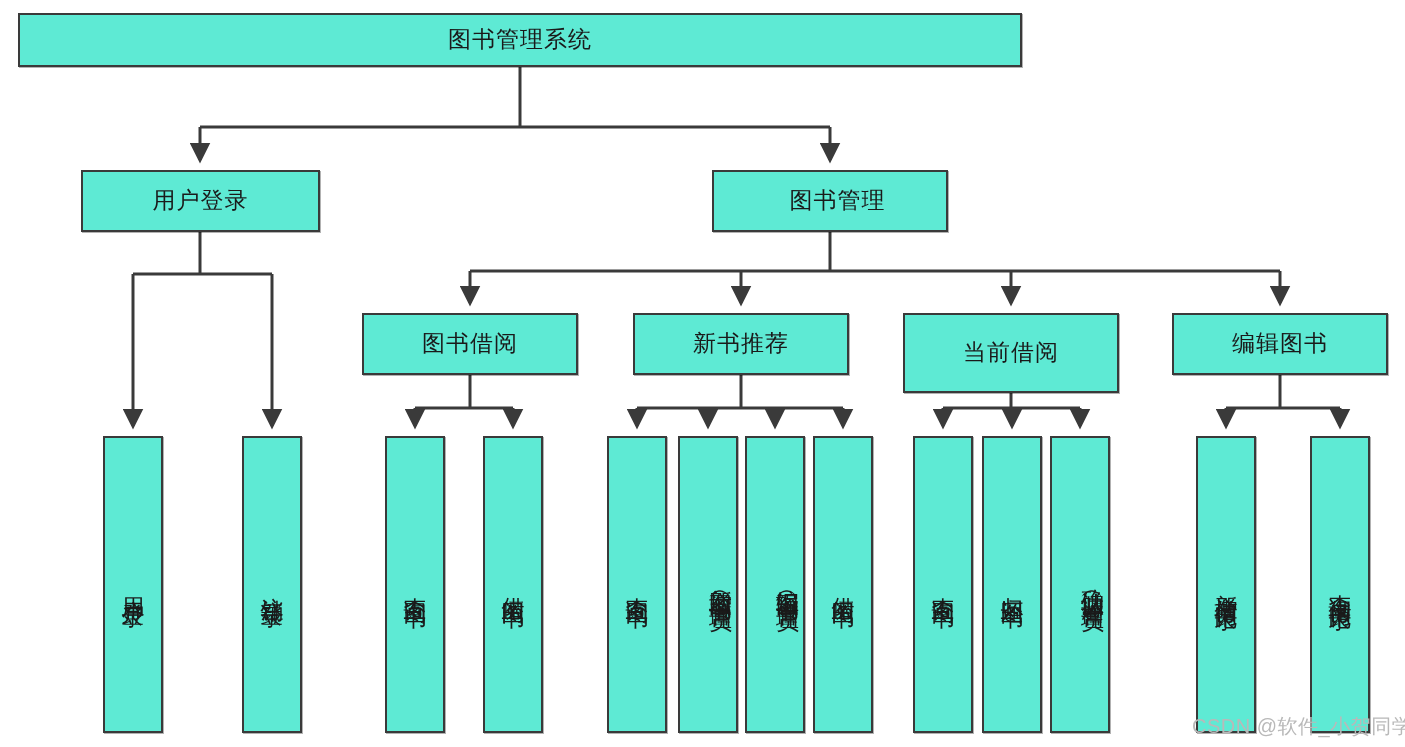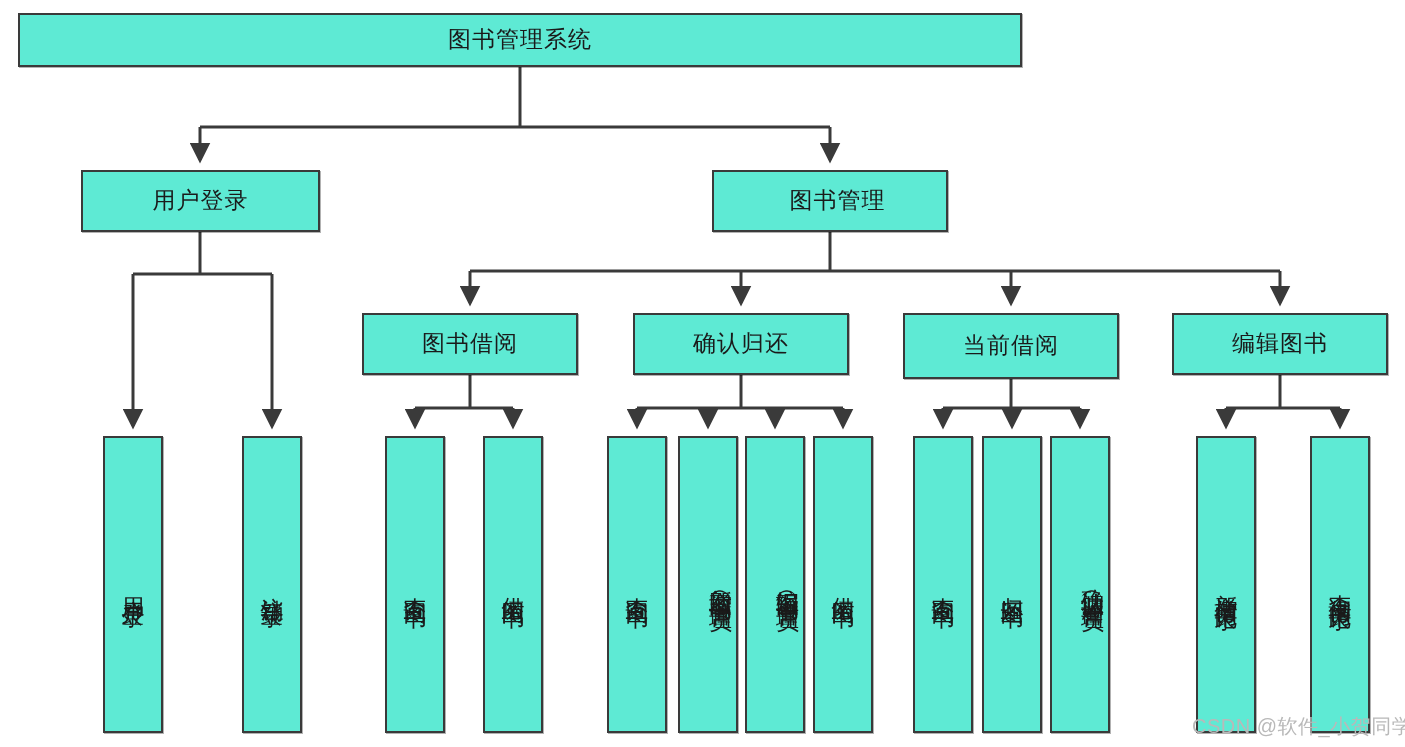--- a/index.html
+++ b/index.html
@@ -127,23 +127,23 @@
     <span>用户登录</span>
   </div>
   <div class="node horiz" style="left: 712px; top: 170px; width: 236px; height: 62px; padding-left: 15px;">
     <span>图书管理</span>
   </div>
 
   <div class="node horiz" style="left: 362px; top: 313px; width: 216px; height: 62px;">
     <span>图书借阅</span>
   </div>
   <div class="node horiz" style="left: 633px; top: 313px; width: 216px; height: 62px;">
-    <span>确认归还</span>
+    <span>新书推荐</span>
   </div>
-  <div class="node horiz" style="left: 903px; top: 313px; width: 216px; height: 66px;">
+  <div class="node horiz" style="left: 903px; top: 313px; width: 216px; height: 80px;">
     <span>当前借阅</span>
   </div>
   <div class="node horiz" style="left: 1172px; top: 313px; width: 216px; height: 62px;">
     <span>编辑图书</span>
   </div>
 
   <div class="node vert" style="left: 103px; top: 436px; width: 60px; height: 297px;">
     <span>用户登录</span>
   </div>
   <div class="node vert" style="left: 242px; top: 436px; width: 60px; height: 297px;">

